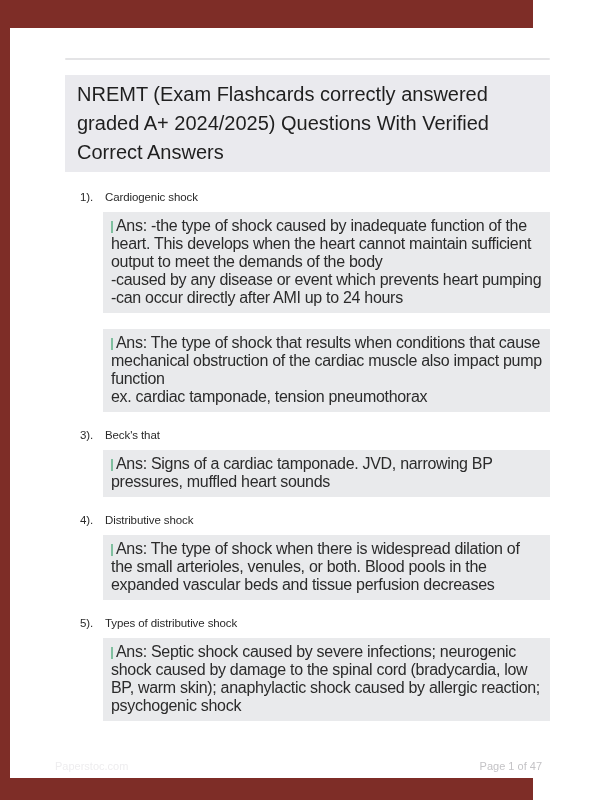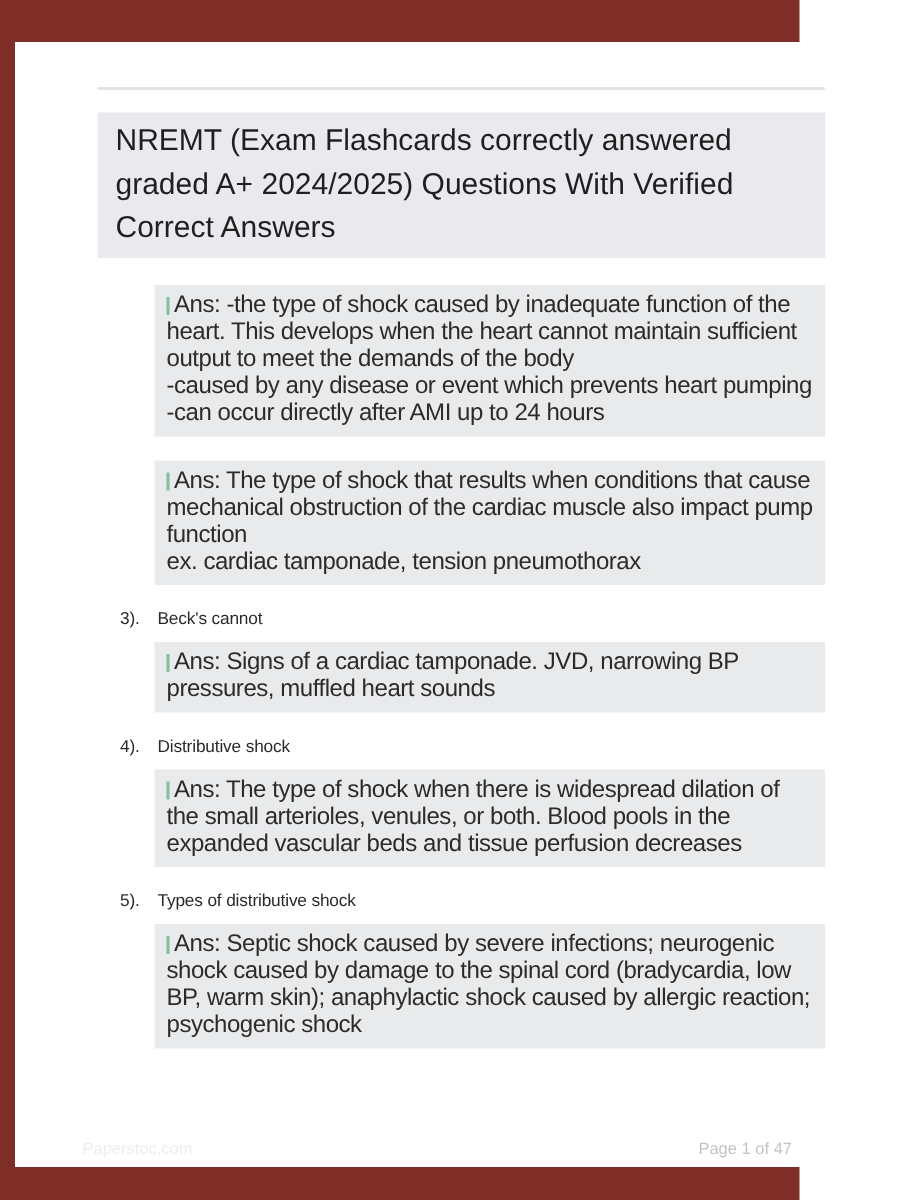--- a/index.html
+++ b/index.html
@@ -82,57 +82,60 @@
     font-size: 11px;
     line-height: 14px;
   }
   .watermark {
     position: absolute;
     left: 45px;
     color: var(--watermark-text, #eeedef);
   }
   .page-label {
     position: absolute;
-    right: 68px;
+    right: 54px;
     color: var(--page-label-text, #c4c3c6);
   }
 </style>
 </head>
 <body>
 
 <div class="frame">
   <div class="page">
     <div class="content">
 
       <div class="divider"></div>
 
       <div class="title-box">
         <h1>NREMT (Exam Flashcards correctly answered graded A+ 2024/2025) Questions With Verified Correct Answers</h1>
       </div>
 
       <div class="qa-list">
 
         <div class="qa-item">
+          <div class="q-row">
+            <span class="q-num">1).</span><span class="q-text">Cardiogenic shock</span>
+          </div>
           <div class="answer-box">
             <span class="caret"></span><span class="answer-text">Ans: -the type of shock caused by inadequate function of the heart. This develops when the heart cannot maintain sufficient output to meet the demands of the body
 -caused by any disease or event which prevents heart pumping
 -can occur directly after AMI up to 24 hours</span>
           </div>
         </div>
 
         <div class="qa-item">
           <div class="answer-box">
             <span class="caret"></span><span class="answer-text">Ans: The type of shock that results when conditions that cause mechanical obstruction of the cardiac muscle also impact pump function
 ex. cardiac tamponade, tension pneumothorax</span>
           </div>
         </div>
 
         <div class="qa-item">
           <div class="q-row">
-            <span class="q-num">3).</span><span class="q-text">Beck's cannot</span>
+            <span class="q-num">3).</span><span class="q-text">Beck's that</span>
           </div>
           <div class="answer-box">
             <span class="caret"></span><span class="answer-text">Ans: Signs of a cardiac tamponade. JVD, narrowing BP pressures, muffled heart sounds</span>
           </div>
         </div>
 
         <div class="qa-item">
           <div class="q-row">
             <span class="q-num">4).</span><span class="q-text">Distributive shock</span>
           </div>

